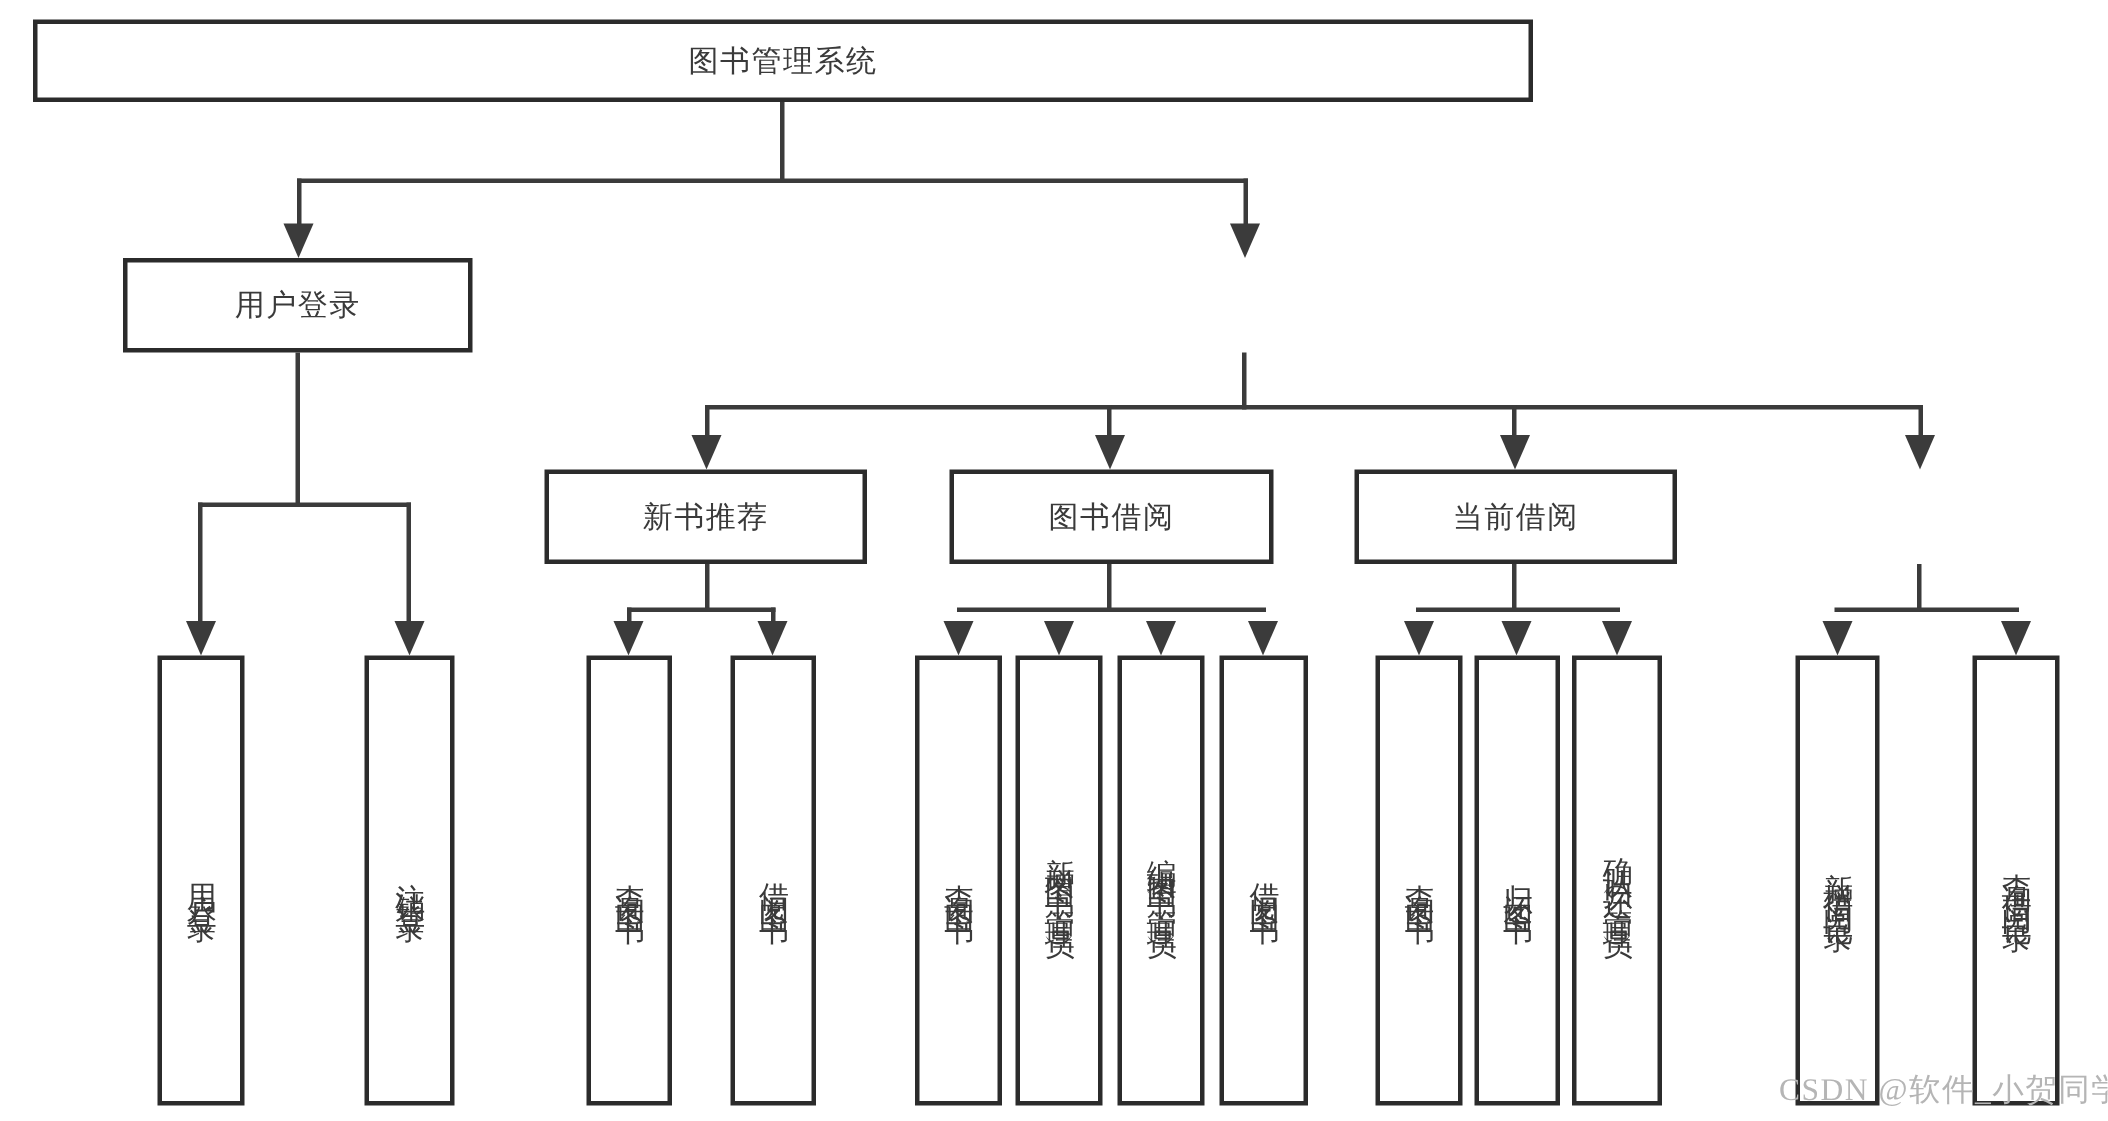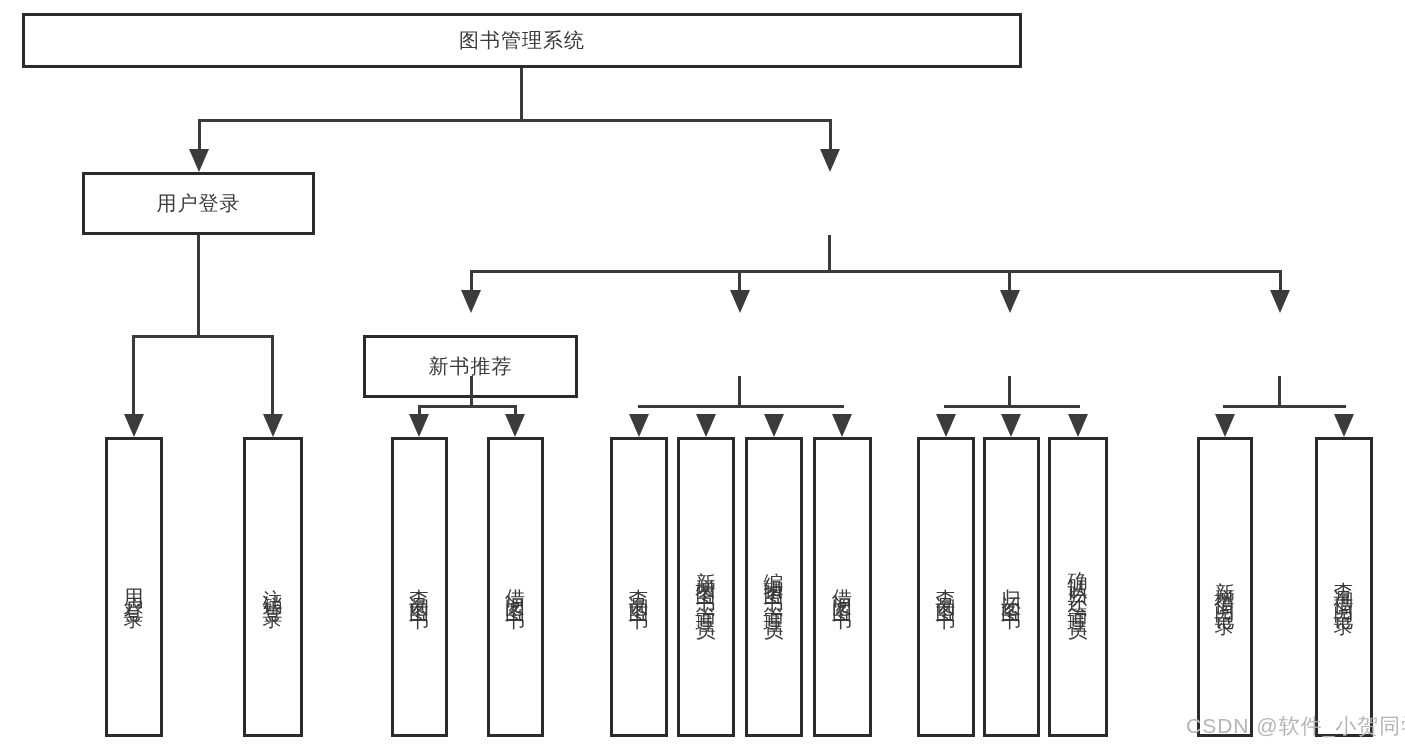--- a/index.html
+++ b/index.html
@@ -1,20 +1,20 @@
 <!DOCTYPE html>
 <html><head>
 <meta charset="utf-8">
 <style>
   html,body{margin:0;padding:0;}
   body{
     width:1405px;height:747px;position:relative;background:#ffffff;
     font-family:"Liberation Sans","DejaVu Sans",sans-serif;overflow:hidden;
   }
-  .stage{position:absolute;left:0;top:0;width:1405px;height:747px;}
+  .stage{position:absolute;left:0;top:0;width:1405px;height:747px;font-family:Liberation Serif, serif;}
   .node{
     position:absolute;box-sizing:border-box;background:#ffffff;
     border:3px solid #2b2b2b;display:flex;align-items:center;justify-content:center;
     color:#3a3a3a;
   }
   .node-h{font-size:20px;letter-spacing:1px;white-space:nowrap;}
   .node-v .vtext{
     writing-mode:vertical-rl;text-orientation:mixed;
     font-size:20px;letter-spacing:7px;line-height:1;color:#3a3a3a;
   }
@@ -36,22 +36,28 @@
 <div class="stage">
 
   <div class="node node-h" style="left:22px;top:13px;width:1000px;height:55px;">
     <span>图书管理系统</span>
   </div>
 
   <div class="node node-h" style="left:82px;top:172px;width:233px;height:63px;">
     <span>用户登录</span>
   </div>
 
-  <div class="node node-h" style="left:363px;top:313px;width:215px;height:63px;margin-top:22px;">
+  <div class="node node-h" style="left:363px;top:313px;width:215px;height:63px;">
     <span>新书推荐</span>
+  </div>
+  <div class="node node-h" style="left:633px;top:313px;width:216px;height:63px;">
+    <span>图书借阅</span>
+  </div>
+  <div class="node node-h" style="left:903px;top:313px;width:215px;height:63px;">
+    <span>当前借阅</span>
   </div>
 
   <div class="node node-v" style="left:105px;top:437px;width:58px;height:300px;">
     <span class="vtext">用户登录</span>
   </div>
   <div class="node node-v" style="left:243px;top:437px;width:60px;height:300px;">
     <span class="vtext">注销登录</span>
   </div>
 
   <div class="node node-v" style="left:391px;top:437px;width:57px;height:300px;">

